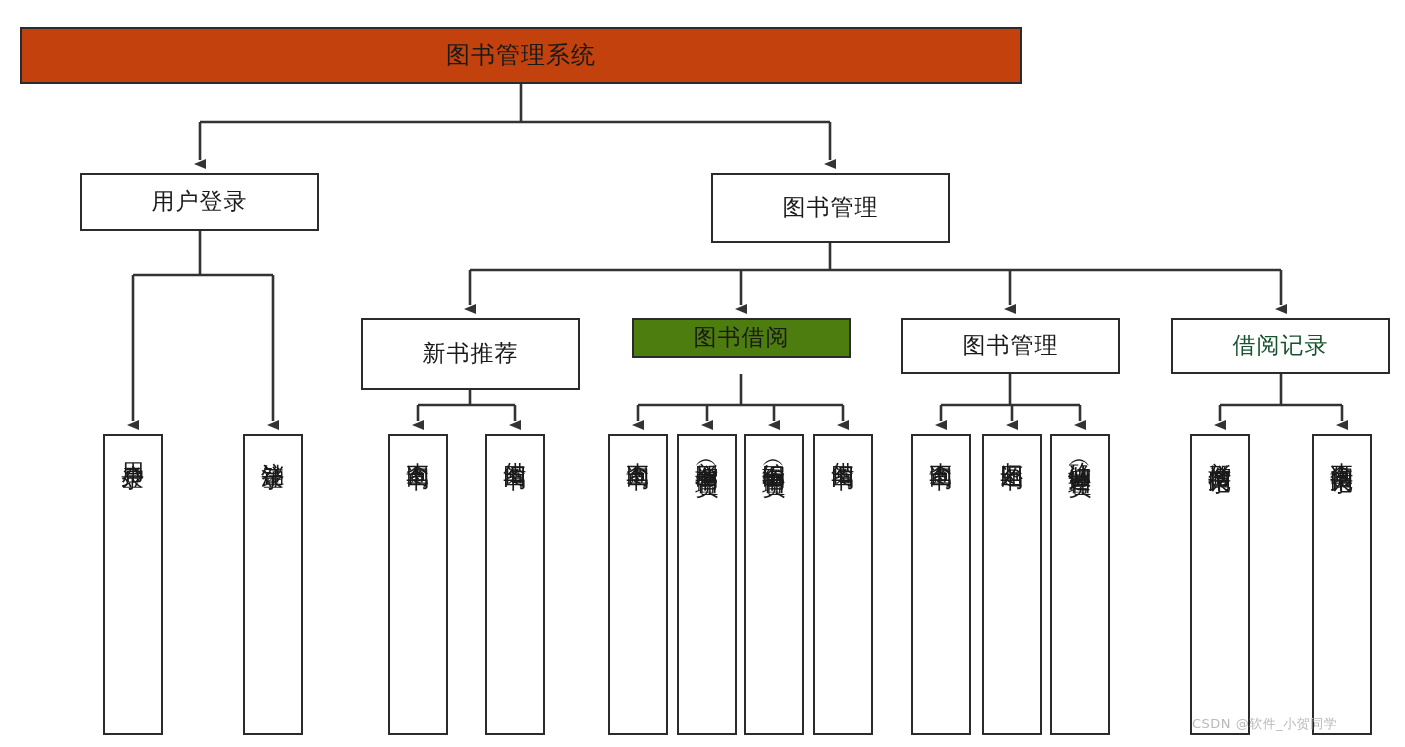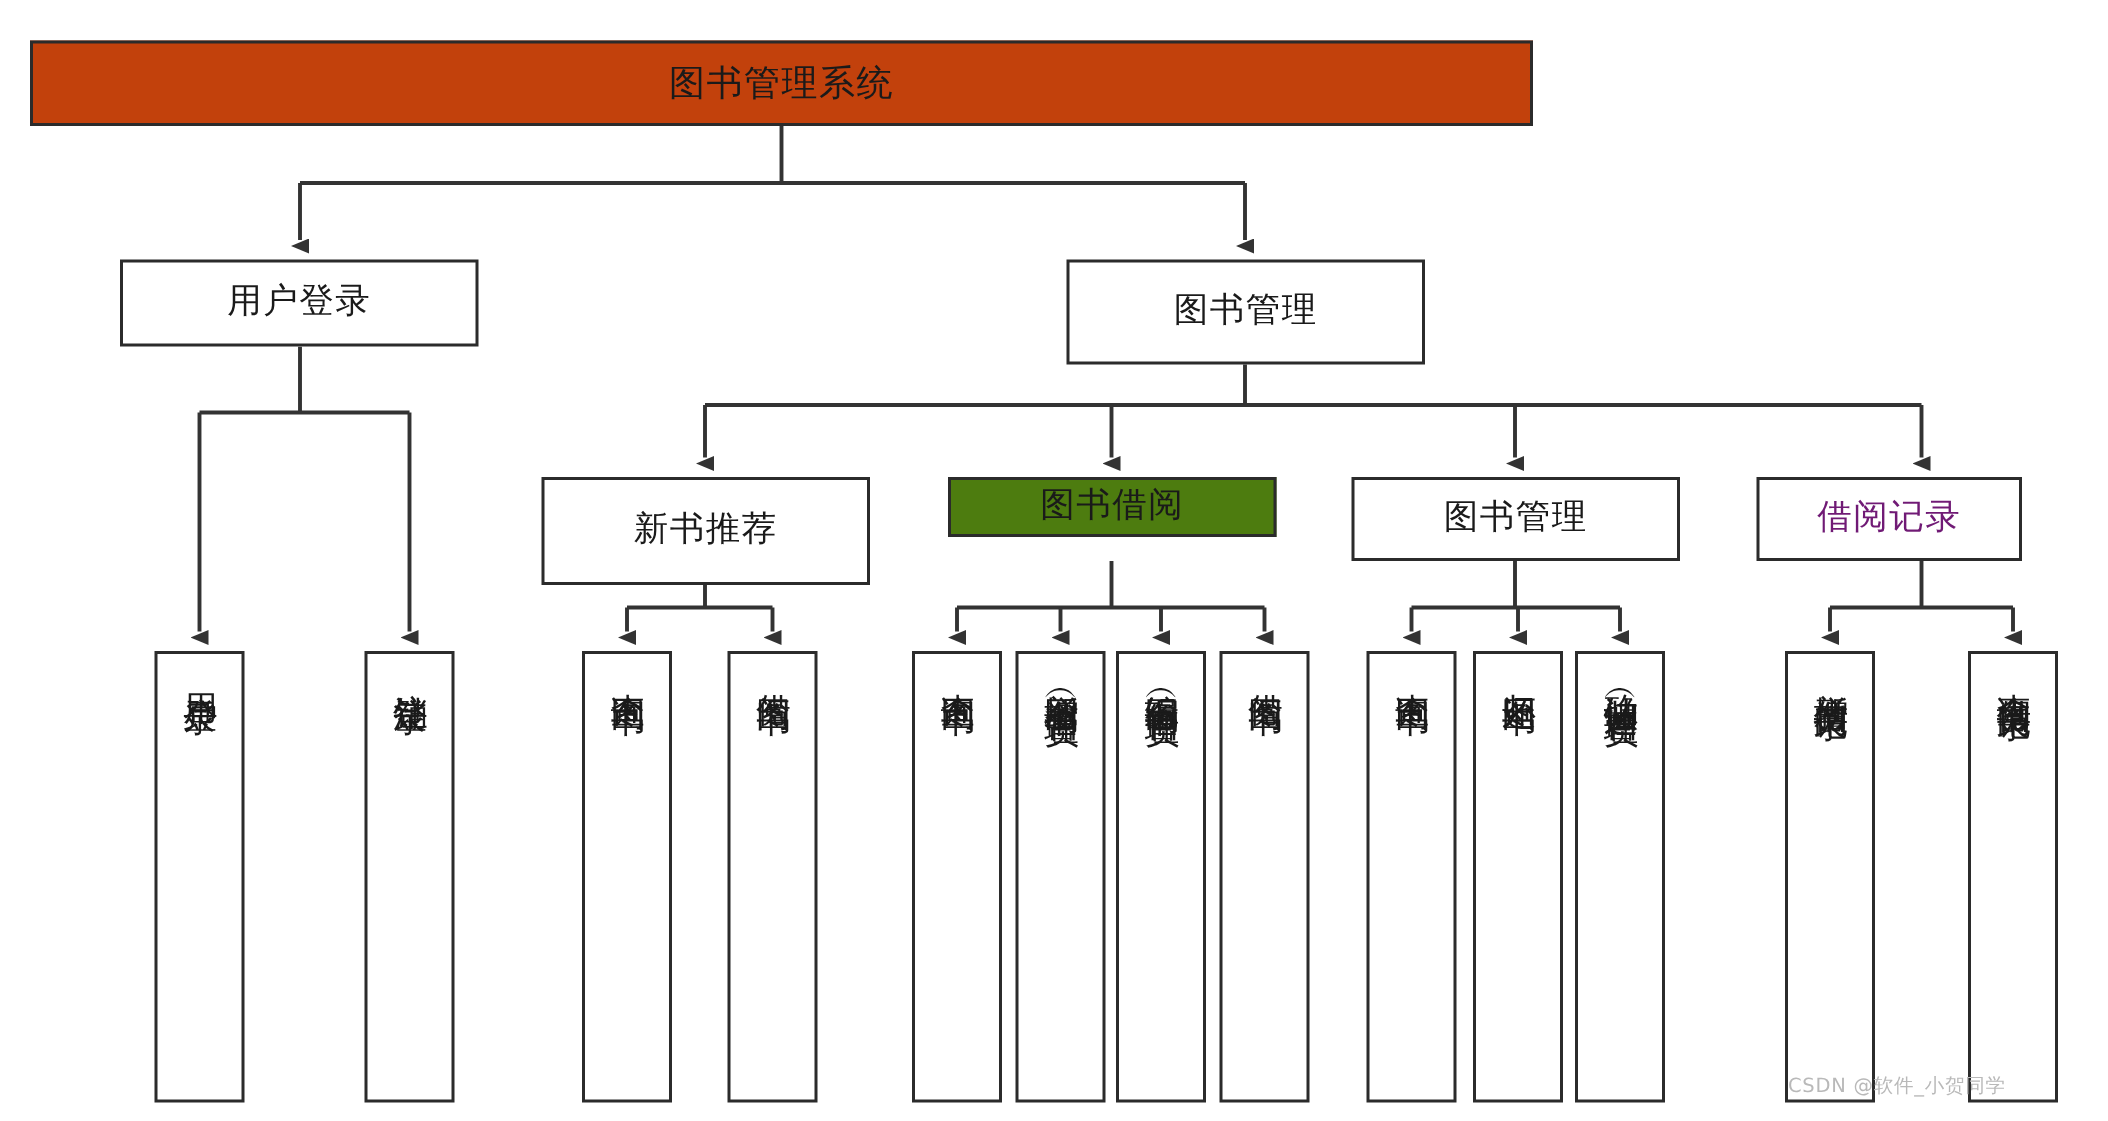--- a/index.html
+++ b/index.html
@@ -135,21 +135,21 @@
 
   <div class="node horizontal" style="left: 361px; top: 318px; width: 219px; height: 72px; border-color: rgb(43, 43, 43); background: rgb(255, 255, 255); color: rgb(26, 26, 26);">
     <span>新书推荐</span>
   </div>
   <div class="node horizontal" style="left: 632px; top: 318px; width: 219px; height: 40px; border-color: rgb(43, 43, 43); background: #4d7c0f; color: rgb(26, 26, 26);">
     <span>图书借阅</span>
   </div>
   <div class="node horizontal" style="left: 901px; top: 318px; width: 219px; height: 56px; border-color: rgb(43, 43, 43); background: rgb(255, 255, 255); color: rgb(26, 26, 26);">
     <span>图书管理</span>
   </div>
-  <div class="node horizontal" style="left: 1171px; top: 318px; width: 177px; height: 56px; border-color: rgb(43, 43, 43); background: rgb(255, 255, 255); color: #701a75;">
+  <div class="node horizontal" style="left: 1171px; top: 318px; width: 219px; height: 56px; border-color: rgb(43, 43, 43); background: rgb(255, 255, 255); color: #14532d;">
     <span>借阅记录</span>
   </div>
 
   <div class="node vertical" style="left: 103px; top: 434px; width: 60px; height: 301px; border-color: rgb(43, 43, 43); background: rgb(255, 255, 255); color: rgb(26, 26, 26);">
     <span class="vlabel">用户登录</span>
   </div>
   <div class="node vertical" style="left: 243px; top: 434px; width: 60px; height: 301px; border-color: rgb(43, 43, 43); background: rgb(255, 255, 255); color: rgb(26, 26, 26);">
     <span class="vlabel">注销登录</span>
   </div>
   <div class="node vertical" style="left: 388px; top: 434px; width: 60px; height: 301px; border-color: rgb(43, 43, 43); background: rgb(255, 255, 255); color: rgb(26, 26, 26);">

